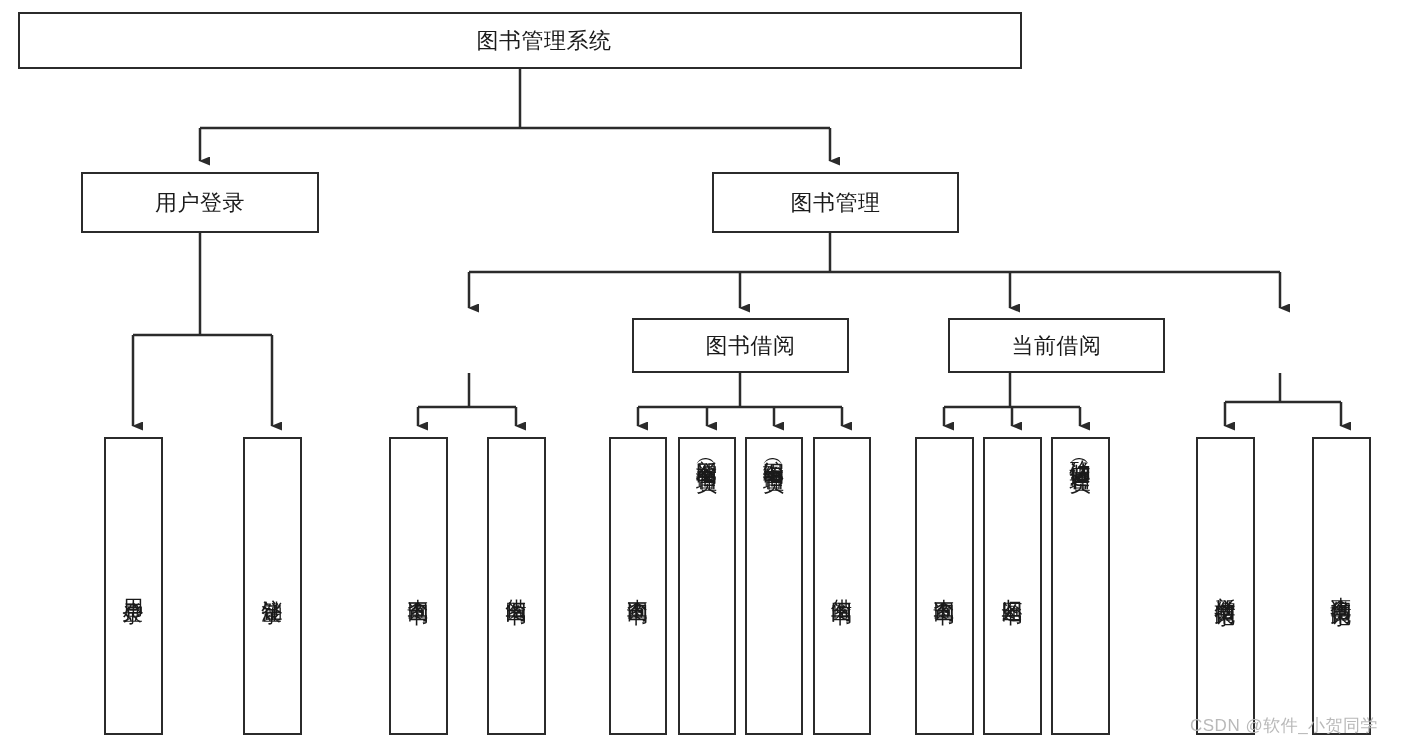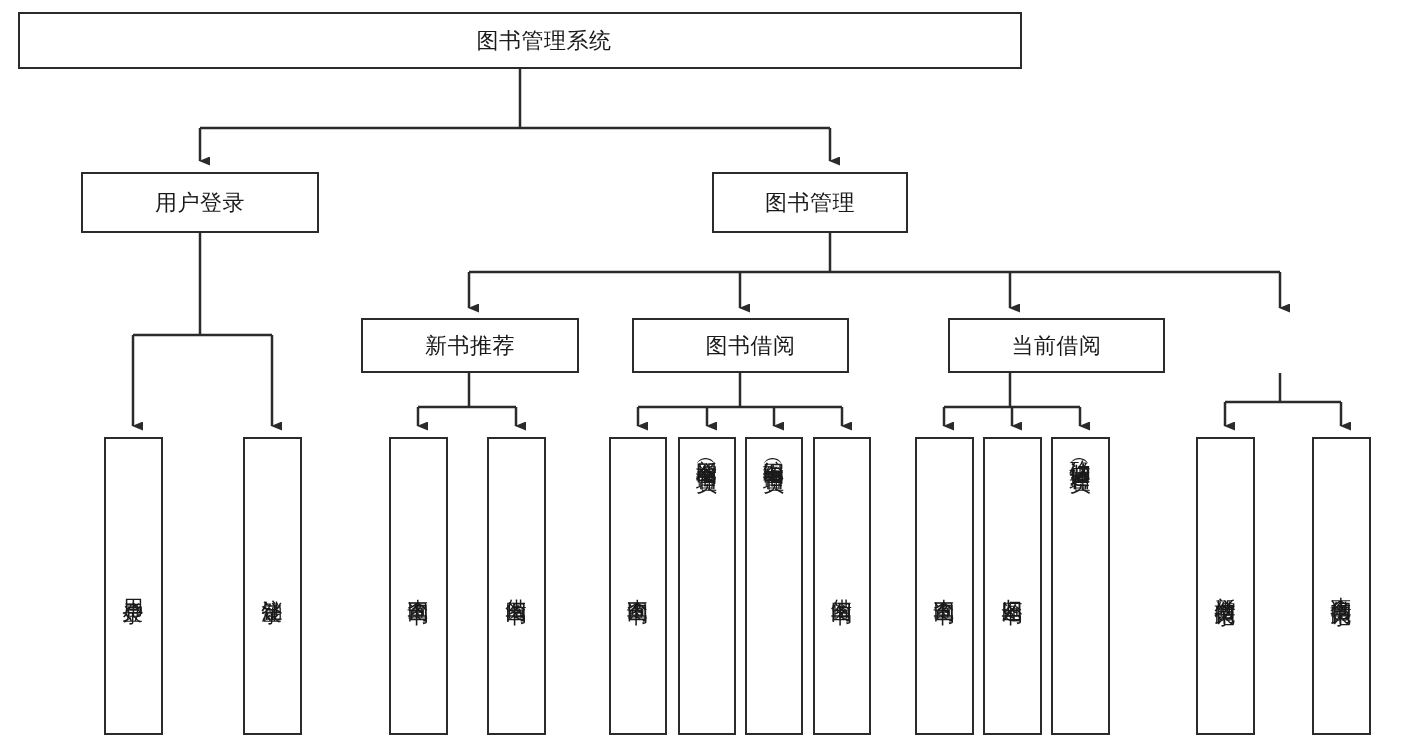--- a/index.html
+++ b/index.html
@@ -134,27 +134,24 @@
     </g>
   </svg>
 
   <div class="node root horiz" style="left:18px; top:12px; width:1004px; height:57px;">
     <span class="node-label">图书管理系统</span>
   </div>
 
   <div class="node horiz" style="left:81px; top:172px; width:238px; height:61px;">
     <span class="node-label">用户登录</span>
   </div>
-  <div class="node horiz" style="left:712px; top:172px; width:196px; height:61px;">
+  <div class="node horiz" style="left:712px; top:172px; width:247px; height:61px;">
     <span class="node-label">图书管理</span>
   </div>
 
-  <div class="node horiz" style="left:361px; top:318px; width:218px; height:55px;">
-    <span class="node-label">新书推荐</span>
-  </div>
   <div class="node horiz" style="left:632px; top:318px; width:217px; height:55px;padding-left:20px;">
     <span class="node-label">图书借阅</span>
   </div>
   <div class="node horiz" style="left:948px; top:318px; width:217px; height:55px;">
     <span class="node-label">当前借阅</span>
   </div>
 
   <div class="node vert centered" style="left:104px; top:437px; width:59px; height:298px;">
     <span class="node-label">用户登录</span>
   </div>
@@ -192,14 +189,15 @@
     <span class="node-label">确认归还（管理员）</span>
   </div>
 
   <div class="node vert centered" style="left:1196px; top:437px; width:59px; height:298px;">
     <span class="node-label">新增借阅记录</span>
   </div>
   <div class="node vert centered" style="left:1312px; top:437px; width:59px; height:298px;">
     <span class="node-label">查询借阅记录</span>
   </div>
 
+  <div class="watermark" style="left:1190px; top:714px;">CSDN @软件_小贺同学</div>
 
 </div>
 
 </body></html>

